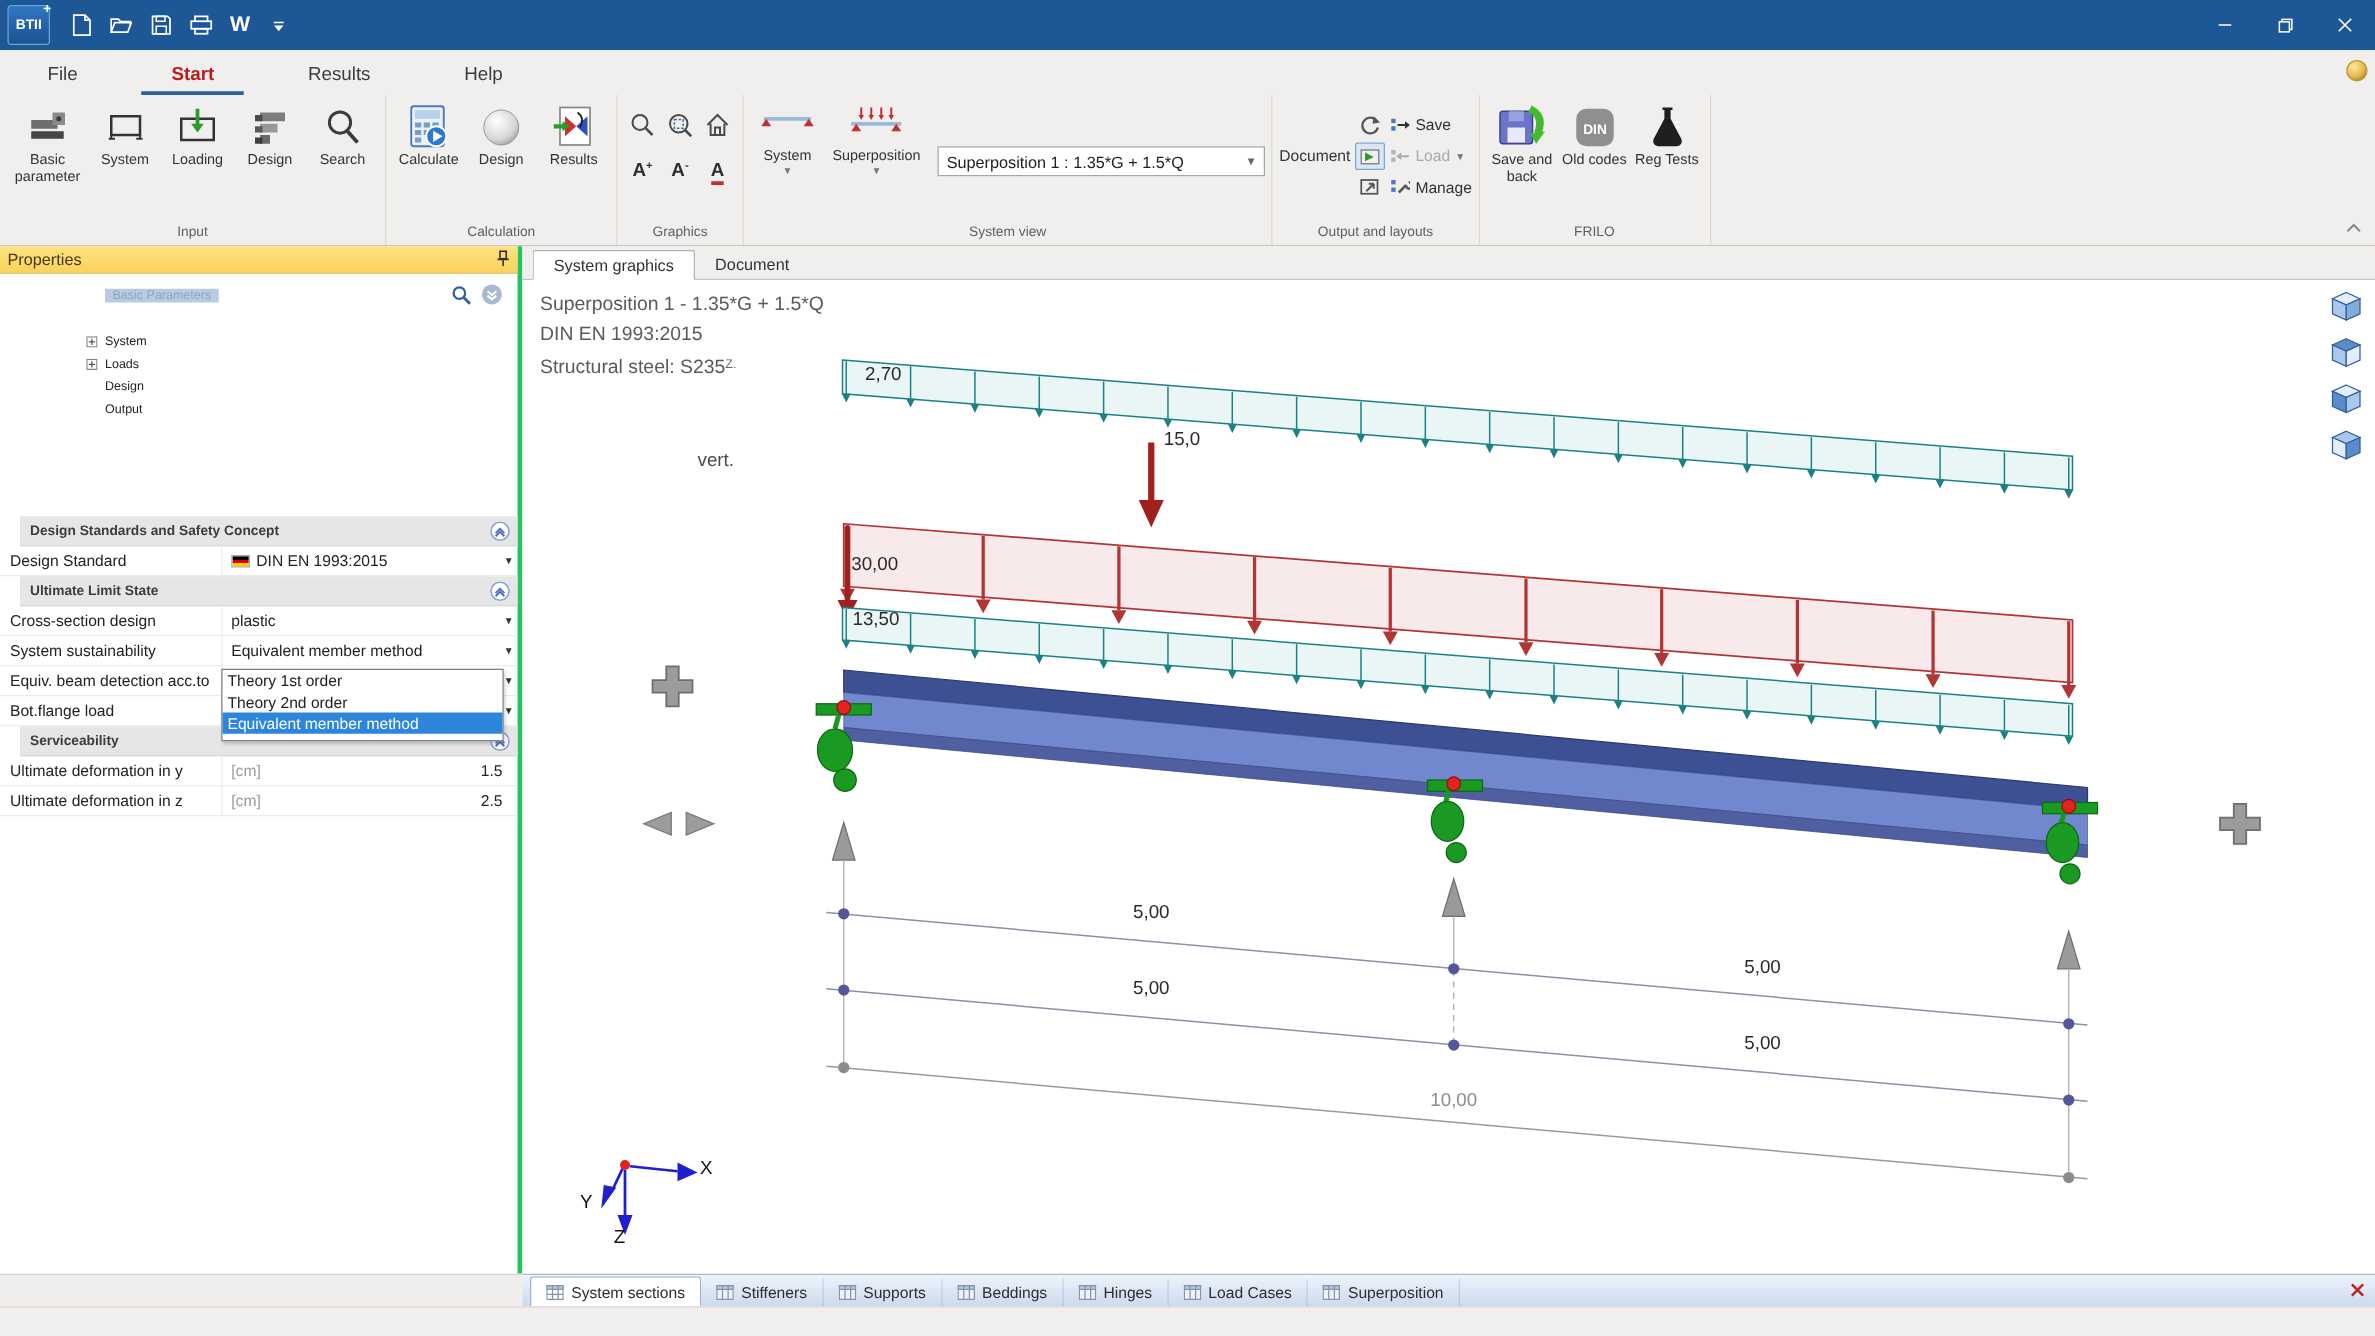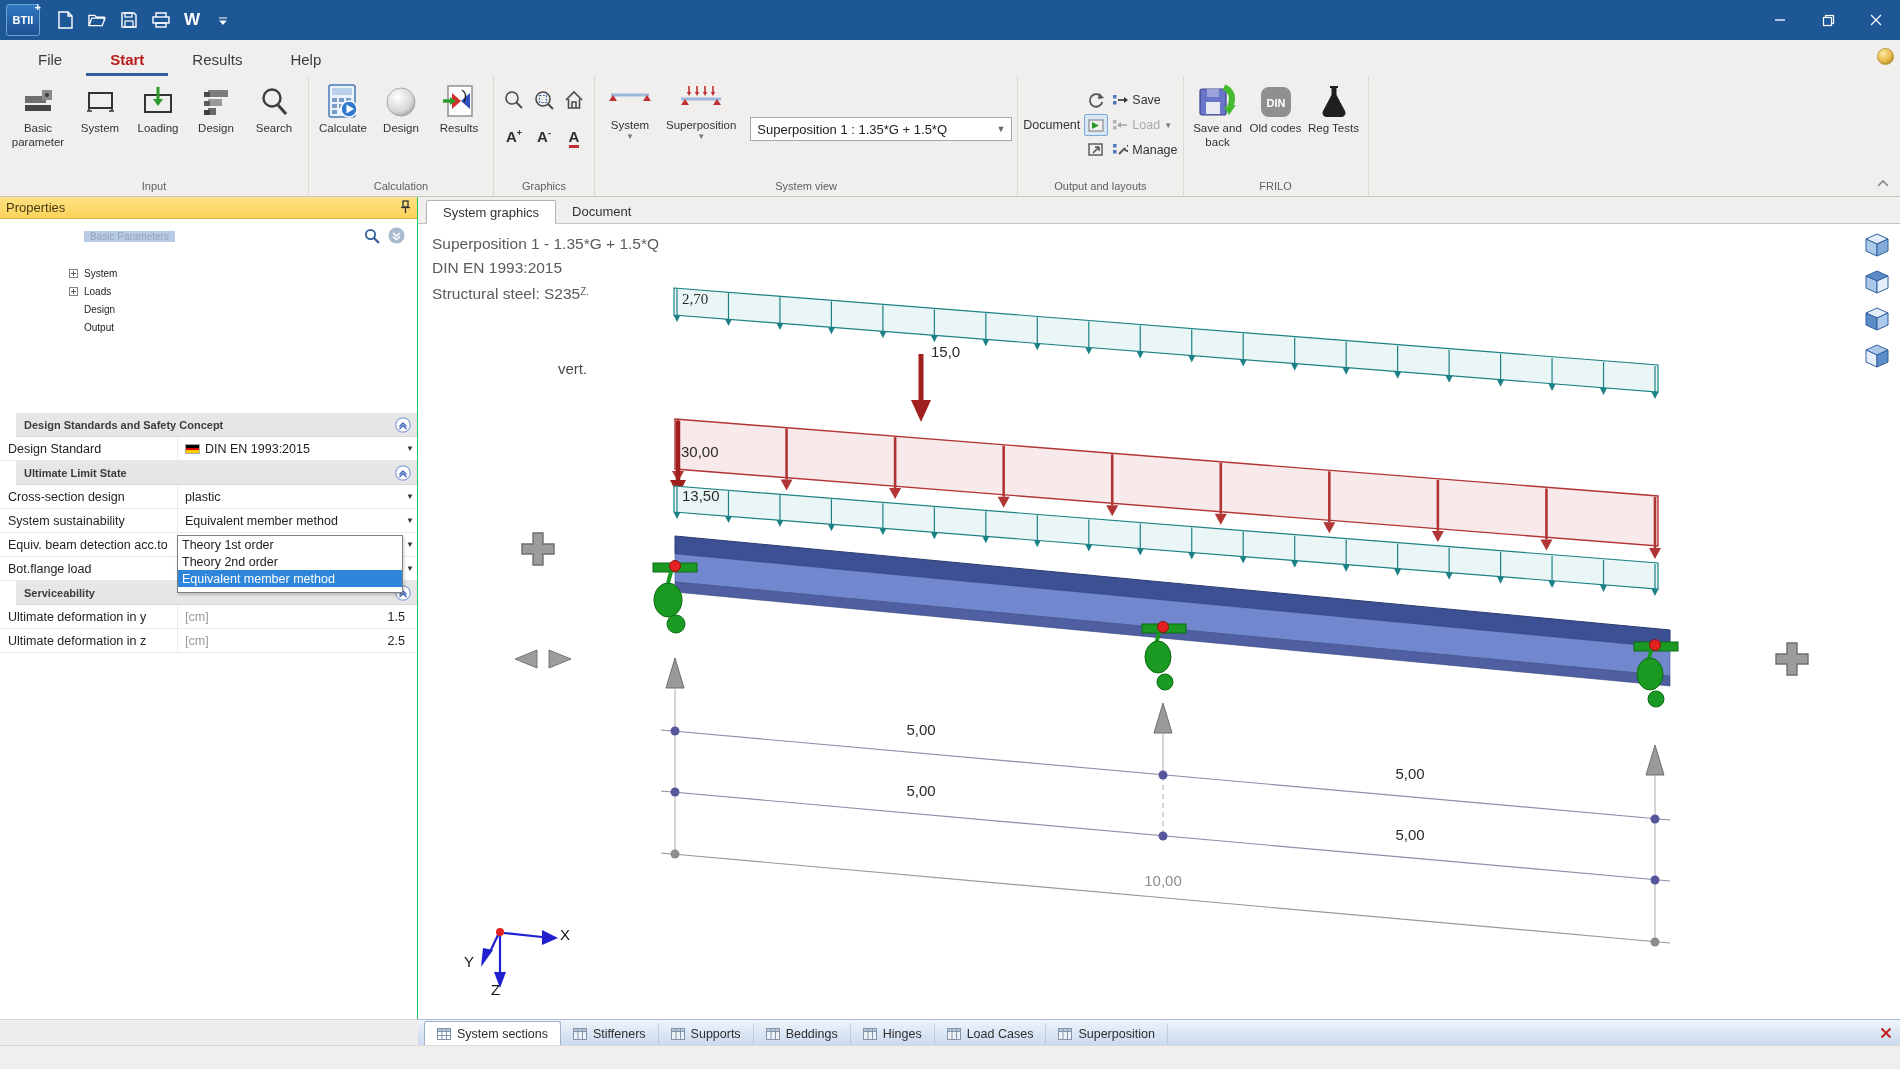--- a/index.html
+++ b/index.html
@@ -11,21 +11,21 @@
   .titlebar { position:absolute; left:0; top:0; width:1900px; height:40px; background:#1e5796; display:flex; align-items:center; }
   .app-badge { position:relative; width:34px; height:32px; margin-left:6px; background:linear-gradient(#3077c2,#1d5190); border:1px solid #6ea3d6; border-radius:3px; color:#fff; font-size:11px; font-weight:bold; display:flex; align-items:center; justify-content:center; }
   .app-badge .plus { position:absolute; top:-4px; right:-2px; font-size:11px; font-weight:bold; color:#fff; }
   .qat { display:flex; align-items:center; gap:14px; margin-left:16px; }
   .qat .qicon { width:18px; height:18px; display:flex; align-items:center; justify-content:center; }
   .qat .wmark { color:#fff; font-size:17px; font-weight:bold; }
   .win-btns { margin-left:auto; display:flex; height:40px; }
   .win-btn { width:48px; height:40px; display:flex; align-items:center; justify-content:center; }
 
   
-  .menubar { position:absolute; left:0; top:40px; width:1900px; height:36px; background:#f0efed; display:flex; align-items:stretch; padding-left:14px; }
+  .menubar { position:absolute; left:0; top:40px; width:1900px; height:36px; background:#f0efed; display:flex; align-items:stretch; padding-left:14px;gap:27px; }
   .mtab { padding:9px 24px 7px; font-size:15px; color:#3c3c3c; display:flex; align-items:center; }
   .mtab.active { color:#b91c1c; font-weight:bold; box-shadow: inset 0 -3px 0 #2b5fa0; }
   .help-ball { position:absolute; right:6px; top:48px; width:17px; height:17px; border-radius:50%; background:radial-gradient(circle at 35% 30%, #ffe9a0, #e8b84a 55%, #8a6a10); border:1px solid #b89a3a; }
 
   
   .ribbon { position:absolute; left:0; top:76px; width:1900px; height:121px; background:#f0efed; border-bottom:1px solid #c9c5c1; display:flex; }
   .rgroup { display:flex; flex-direction:column; border-right:1px solid #dcd8d4; padding:3px 5px 1px; }
   .rgroup-body { flex:1; display:flex; align-items:flex-start; }
   .rgroup-label { text-align:center; font-size:11px; color:#5f5f5f; padding:1px 0 3px; }
   .rbtn { display:flex; flex-direction:column; align-items:center; width:66px; font-size:11.5px; color:#333; padding-top:3px; line-height:1.18; text-align:center; }
@@ -44,21 +44,21 @@
   .icol { display:flex; flex-direction:column; gap:3px; }
   .icol .ibtn { width:24px; height:22px; display:flex; align-items:center; justify-content:center; }
   .icol .ibtn.pressed { background:#d8e6f5; border:1px solid #7aa8d8; border-radius:2px; }
   .acol { display:flex; flex-direction:column; margin-left:4px; }
   .act { display:flex; align-items:center; font-size:12.5px; color:#333; gap:4px; height:25px; white-space:nowrap; }
   .act.disabled { color:#a9a9a9; }
   .frilo-btn { width:58px; }
   .ribbon-collapse { position:absolute; right:10px; bottom:4px; }
 
   
-  .props { position:absolute; left:0; top:197px; width:418px; height:822px; background:#fff; border-right:1px solid #22c55e; }
+  .props { position:absolute; left:0; top:197px; width:418px; height:822px; background:#fff; border-right:4px solid #22c55e; }
   .props-header { position:absolute; left:0; top:0; width:100%; height:22px; background:linear-gradient(#fde383,#fbd25a); border-bottom:1px solid #d9b84a; display:flex; align-items:center; padding:0 6px; font-size:13px; color:#463a14; }
   .pin { margin-left:auto; }
   .tree { position:absolute; left:0; top:22px; width:100%; height:194px; }
   .tree-tools { position:absolute; right:12px; top:8px; display:flex; gap:8px; align-items:center; }
   .trow { position:absolute; left:12px; height:18px; display:flex; align-items:center; font-size:10px; color:#222;margin-left:48px; }
   .trow .exp { width:9px; height:9px; margin:0 6px 0 9px; }
   .trow .noexp { width:9px; margin:0 6px 0 9px; }
   .tsel { background:#b7cbe5; color:#97a5b6; padding:0 6px; }
 
   .grid { position:absolute; left:0; top:216px; width:100%; }
@@ -773,21 +773,21 @@
         </svg>
 
       <div class="cv-title">
         <div>Superposition 1 - 1.35*G + 1.5*Q</div>
         <div>DIN EN 1993:2015</div>
         <div><span>Structural steel: S235</span><span class="sup">Z.</span></div>
       </div>
 
       <div class="cv-label vertl" style="left:140px; top:136px;">vert.</div>
 
-      <div class="cv-label" style="left:264px; top:67px;font-family:Liberation Serif, serif;">2,70</div>
+      <div class="cv-label" style="left:274px; top:67px;">2,70</div>
       <div class="cv-label" style="left:513px; top:119px;">15,0</div>
       <div class="cv-label" style="left:263px; top:219px;">30,00</div>
       <div class="cv-label" style="left:264px; top:263px;">13,50</div>
 
       <div class="cv-label dim" style="left:471px; top:497px;">5,00</div>
       <div class="cv-label dim" style="left:960px; top:541px;">5,00</div>
       <div class="cv-label dim" style="left:471px; top:558px;">5,00</div>
       <div class="cv-label dim" style="left:960px; top:602px;">5,00</div>
       <div class="cv-label dim gray" style="left:713px; top:648px;">10,00</div>
 

